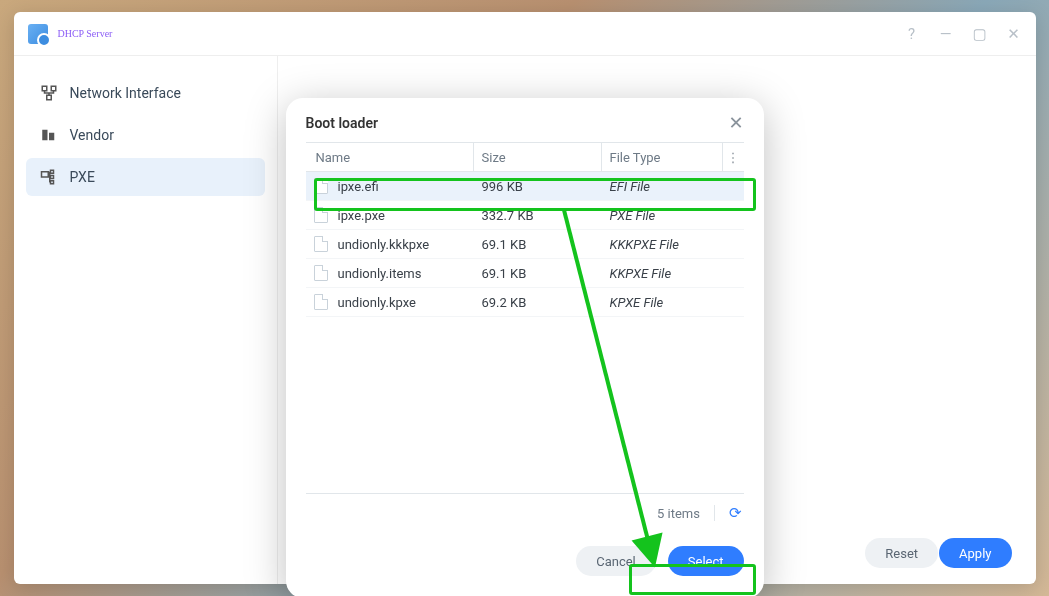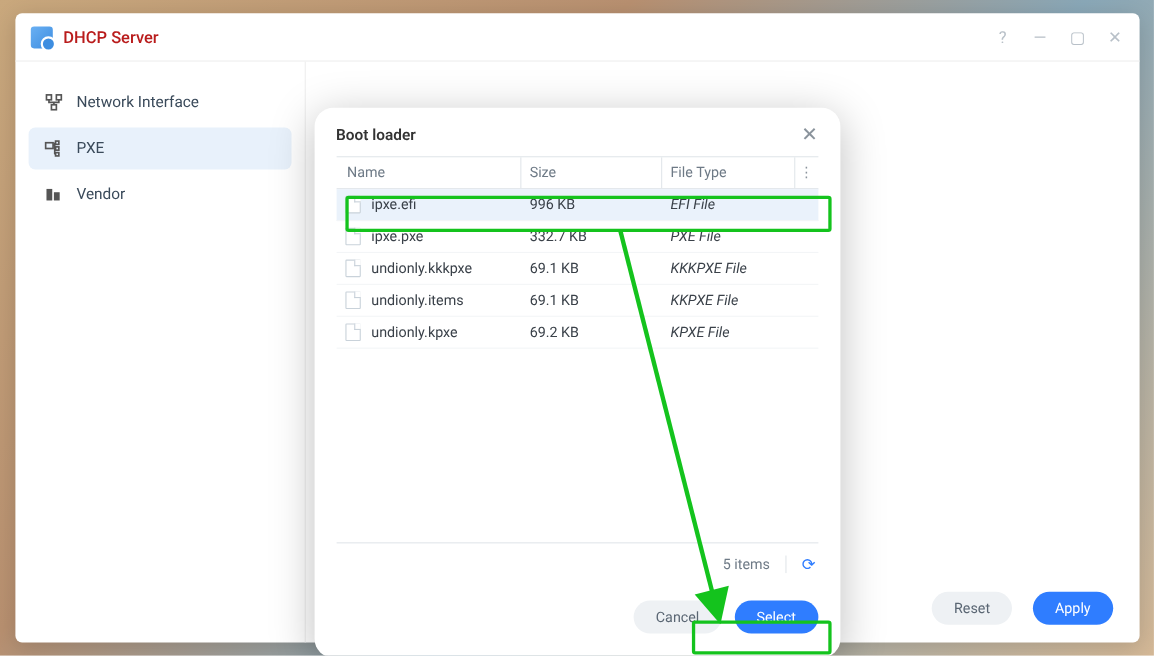--- a/index.html
+++ b/index.html
@@ -2,30 +2,30 @@
 <html><head>
 <meta charset="utf-8">
 <style>
   * { box-sizing: border-box; margin: 0; padding: 0; font-family: -apple-system, BlinkMacSystemFont, "Segoe UI", Roboto, Arial, sans-serif; }
   html, body { width: 1049px; height: 596px; overflow: hidden; }
   body { background: linear-gradient(135deg, #c9a87d 0%, #b89070 35%, #8aa8b8 60%, #d4b896 100%); display: flex; align-items: center; justify-content: center; }
   .window { width: 1022px; height: 572px; background: #fff; border-radius: 6px; box-shadow: 0 4px 20px rgba(0,0,0,0.15); position: relative; display: flex; flex-direction: column; }
   .titlebar { height: 44px; display: flex; align-items: center; padding: 0 14px; border-bottom: 1px solid #eee; }
   .app-icon { width: 20px; height: 20px; background: linear-gradient(135deg, #6ab0f3, #3d8de0); border-radius: 3px; margin-right: 10px; position: relative; }
   .app-icon::after { content:""; position:absolute; right:-3px; bottom:-3px; width:10px; height:10px; background:#3d8de0; border:2px solid #fff; border-radius:50%; }
-  .app-title { color: #b91c1c; font-size: 15px; font-weight: 500; }
+  .app-title { color: #8b5cf6; font-size: 10px; font-weight: 500; font-family: Liberation Serif, serif; }
   .titlebar-actions { margin-left: auto; display: flex; gap: 18px; color: #b8c0c8; }
   .titlebar-actions span { cursor: pointer; font-size: 15px; display:inline-flex; width:16px; height:16px; align-items:center; justify-content:center; }
   .body { flex:1; display:flex; position:relative; }
   .sidebar { width: 264px; border-right: 1px solid #eee; padding: 18px 12px; }
   .nav-item { display:flex; align-items:center; gap:12px; padding: 10px 14px; border-radius: 6px; color:#3a4a5a; font-size:14px; cursor:pointer; margin-bottom:4px; }
   .nav-item.active { background:#e8f1fb; }
   .nav-icon { width:18px; height:18px; display:inline-flex; align-items:center; justify-content:center; color:#555; }
   .content { flex:1; position:relative; }
-  .footer-buttons { position:absolute; right:24px; bottom:16px; display:flex; gap:19px; }
+  .footer-buttons { position:absolute; right:24px; bottom:16px; display:flex; gap:1px; }
   .btn { height:30px; padding:0 20px; border-radius:15px; border:none; font-size:13px; cursor:pointer; }
   .btn-secondary { background:#eef1f4; color:#5a6673; }
   .btn-primary { background:#2f7dff; color:#fff; }
   .modal-backdrop { position:absolute; inset:0; display:flex; justify-content:center; padding-top:0; }
   .modal { width:478px; height:500px; margin-top:42px; background:#fff; border-radius:17px; box-shadow:0 8px 40px rgba(0,0,0,0.25); display:flex; flex-direction:column; position:relative; z-index:2; }
   .modal-header { padding:16px 20px 10px 20px; display:flex; align-items:center; }
   .modal-title { font-size:14px; font-weight:600; color:#333; }
   .modal-close { margin-left:auto; color:#8a939c; font-size:18px; cursor:pointer; line-height:1; }
   .modal-body { padding: 0 20px 10px 20px; flex:1; display:flex; flex-direction:column; }
   .table-header { display:flex; border-top:1px solid #e1e6ea; border-bottom:1px solid #e1e6ea; color:#6e7a86; font-size:13px; height:30px; align-items:center; }
@@ -69,40 +69,40 @@
         <span class="nav-icon">
           <svg width="18" height="18" viewBox="0 0 24 24" fill="none" stroke="currentColor" stroke-width="2">
               <rect x="3" y="3" width="6" height="6"></rect>
               <rect x="15" y="3" width="6" height="6"></rect>
               <rect x="9" y="15" width="6" height="6"></rect>
               <path d="M6 9v3h12V9M12 12v3"></path>
             </svg>
         </span>
         <span>Network Interface</span>
       </div>
+      <div class="nav-item">
+        <span class="nav-icon">
+          <svg width="18" height="18" viewBox="0 0 24 24" fill="currentColor">
+              <rect x="3" y="5" width="7" height="14"></rect>
+              <rect x="12" y="9" width="7" height="10"></rect>
+            </svg>
+        </span>
+        <span>Vendor</span>
+      </div>
       <div class="nav-item active">
         <span class="nav-icon">
           <svg width="18" height="18" viewBox="0 0 24 24" fill="none" stroke="currentColor" stroke-width="2">
               <rect x="2" y="5" width="9" height="7"></rect>
               <rect x="14" y="3" width="4" height="4"></rect>
               <rect x="14" y="10" width="4" height="4"></rect>
               <rect x="14" y="17" width="4" height="4"></rect>
               <path d="M11 8h2M13 5h1M13 12h1M13 19h1M13 5v14"></path>
             </svg>
         </span>
         <span>PXE</span>
-      </div>
-      <div class="nav-item">
-        <span class="nav-icon">
-          <svg width="18" height="18" viewBox="0 0 24 24" fill="currentColor">
-              <rect x="3" y="5" width="7" height="14"></rect>
-              <rect x="12" y="9" width="7" height="10"></rect>
-            </svg>
-        </span>
-        <span>Vendor</span>
       </div>
     </div>
     <div class="content">
       <div class="footer-buttons">
         <button class="btn btn-secondary">Reset</button>
         <button class="btn btn-primary">Apply</button>
       </div>
     </div>
 
     <div class="modal-backdrop">

